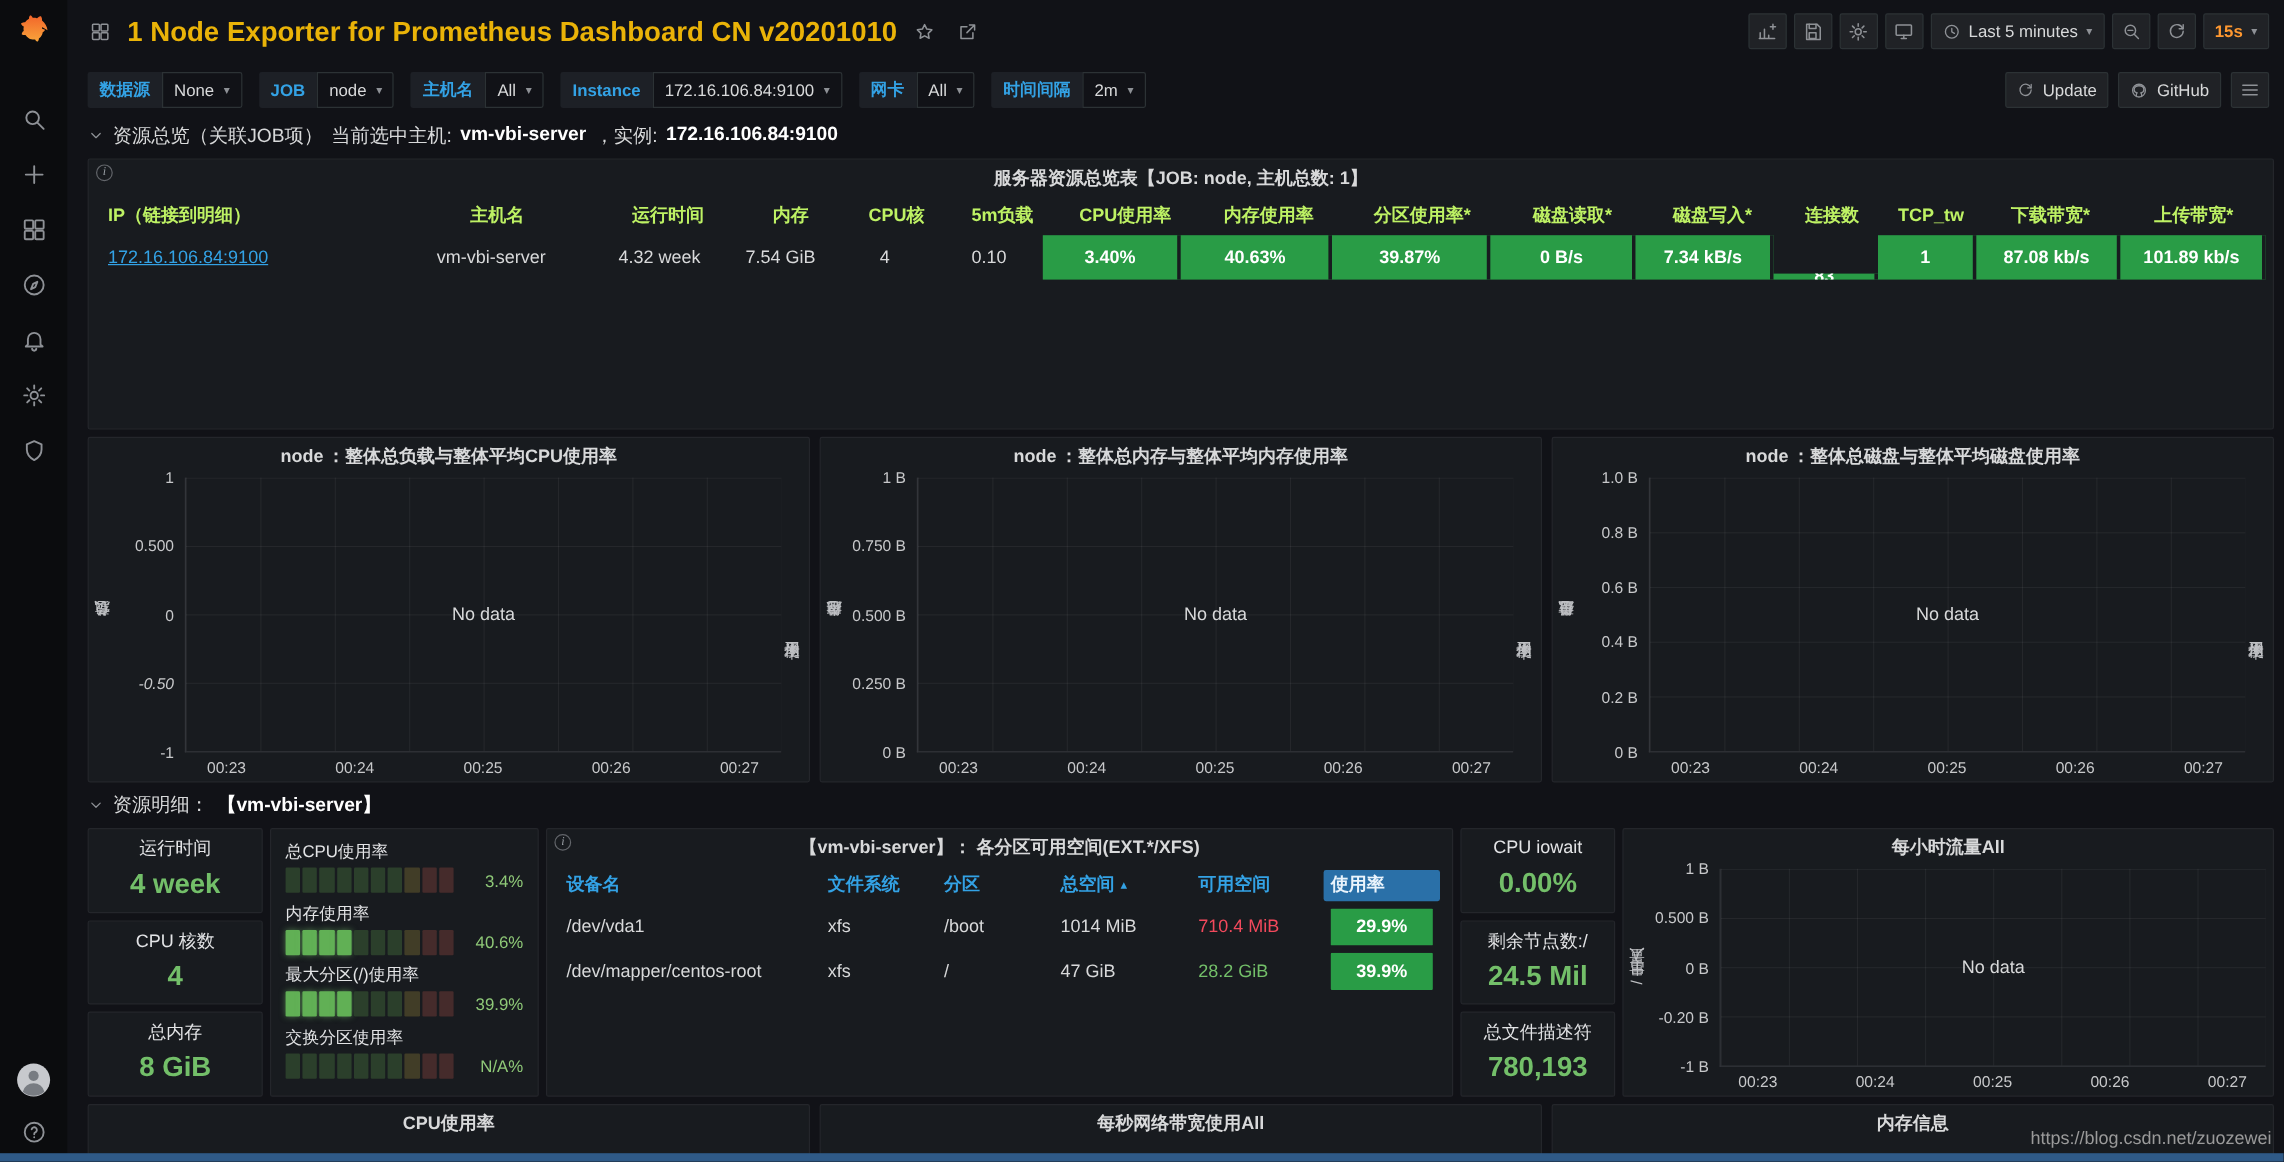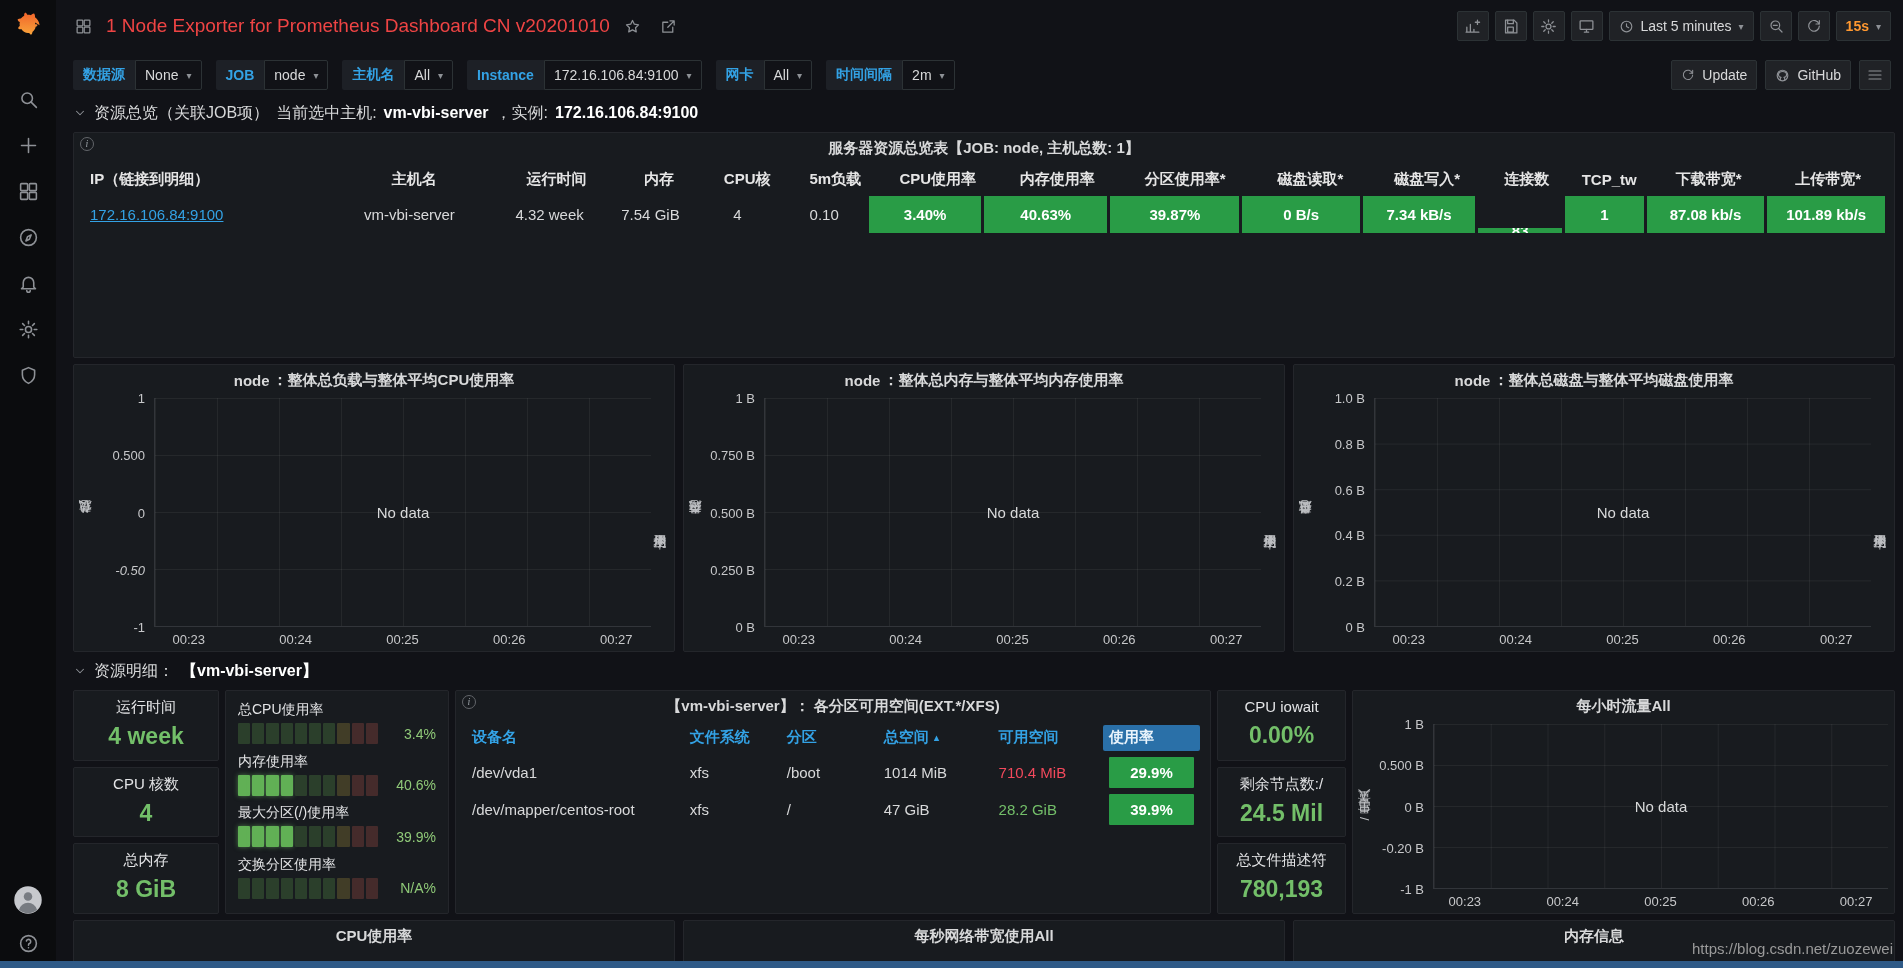--- a/index.html
+++ b/index.html
@@ -14,21 +14,21 @@
     padding:9px 0 14px;flex-shrink:0}
   .logo{width:34px;height:34px;cursor:pointer}
   .side-icons{display:flex;flex-direction:column;gap:25px;align-items:center;margin-top:46px}
   .side-icon{width:21px;height:21px;cursor:pointer}
   .side-bottom{margin-top:auto;display:flex;flex-direction:column;gap:18px;align-items:center}
 
   
   .main{flex:1;display:flex;flex-direction:column;min-width:0}
   .topnav{height:52px;display:flex;align-items:center;justify-content:space-between;padding:0 12px 0 14px}
   .nav-left{display:flex;align-items:center;gap:10px}
-  .nav-title{font-size:19px;color:#ef4444;font-weight:400;white-space:nowrap}
+  .nav-title{font-size:23px;color:#eab308;font-weight:700;white-space:nowrap}
   .icon-btn{display:flex;align-items:center;justify-content:center;width:26px;height:26px;cursor:pointer}
   .nav-right{display:flex;align-items:center;gap:6px}
   .chip{display:flex;align-items:center;gap:7px;height:30px;padding:0 9px;background:#202226;
     border:1px solid #2c3235;border-radius:2px;color:#d8d9da;font-size:14px;cursor:pointer;
     font-family:inherit;white-space:nowrap}
   .chip.icononly{width:32px;justify-content:center;padding:0}
   .caret{color:#8e9196;font-size:10px}
   .interval-val{color:#ff9830;font-weight:600}
 
   
@@ -48,21 +48,21 @@
   .panel{background:#181b1f;border:1px solid #24262b;border-radius:2px;position:relative}
   .p-title{height:30px;display:flex;align-items:center;justify-content:center;gap:3px;font-size:15px;
     font-weight:700;color:#d8d9da;cursor:pointer;white-space:nowrap}
   .info-corner{position:absolute;top:4px;left:6px;width:14px;height:14px;border:1px solid #62656a;
     border-radius:50%;color:#9aa0a6;font-size:10px;line-height:12px;text-align:center;font-style:italic;
     font-family:"Liberation Serif",serif}
 
   
   .table-panel{height:226px;padding:0 6px}
   .ov-head{display:flex;height:33px;align-items:center}
-  .ov-th{font-size:15px;font-weight:600;color:#e5e5e5;text-align:center;cursor:pointer;white-space:nowrap;overflow:hidden}
+  .ov-th{font-size:15px;font-weight:600;color:#bef264;text-align:center;cursor:pointer;white-space:nowrap;overflow:hidden}
   .ov-row{display:flex;height:37px;align-items:stretch}
   .ov-td{font-size:15px;color:#d8d9da;display:flex;align-items:center;justify-content:center;white-space:nowrap;overflow:hidden}
   .ov-th.left,.ov-td.left{justify-content:flex-start;text-align:left;padding-left:10px}
   .ov-td.green{background:#299c46;color:#fff;font-weight:600;border-right:3px solid #181b1f}
   .ov-td.link{color:#33a2e5;text-decoration:underline;cursor:pointer}
 
   
   .charts-row{display:flex;gap:8px;height:288px}
   .graph-panel{flex:1;display:flex;flex-direction:column;min-width:0}
   .g-area{flex:1;display:flex;padding:3px 6px 0 3px;min-height:0}

